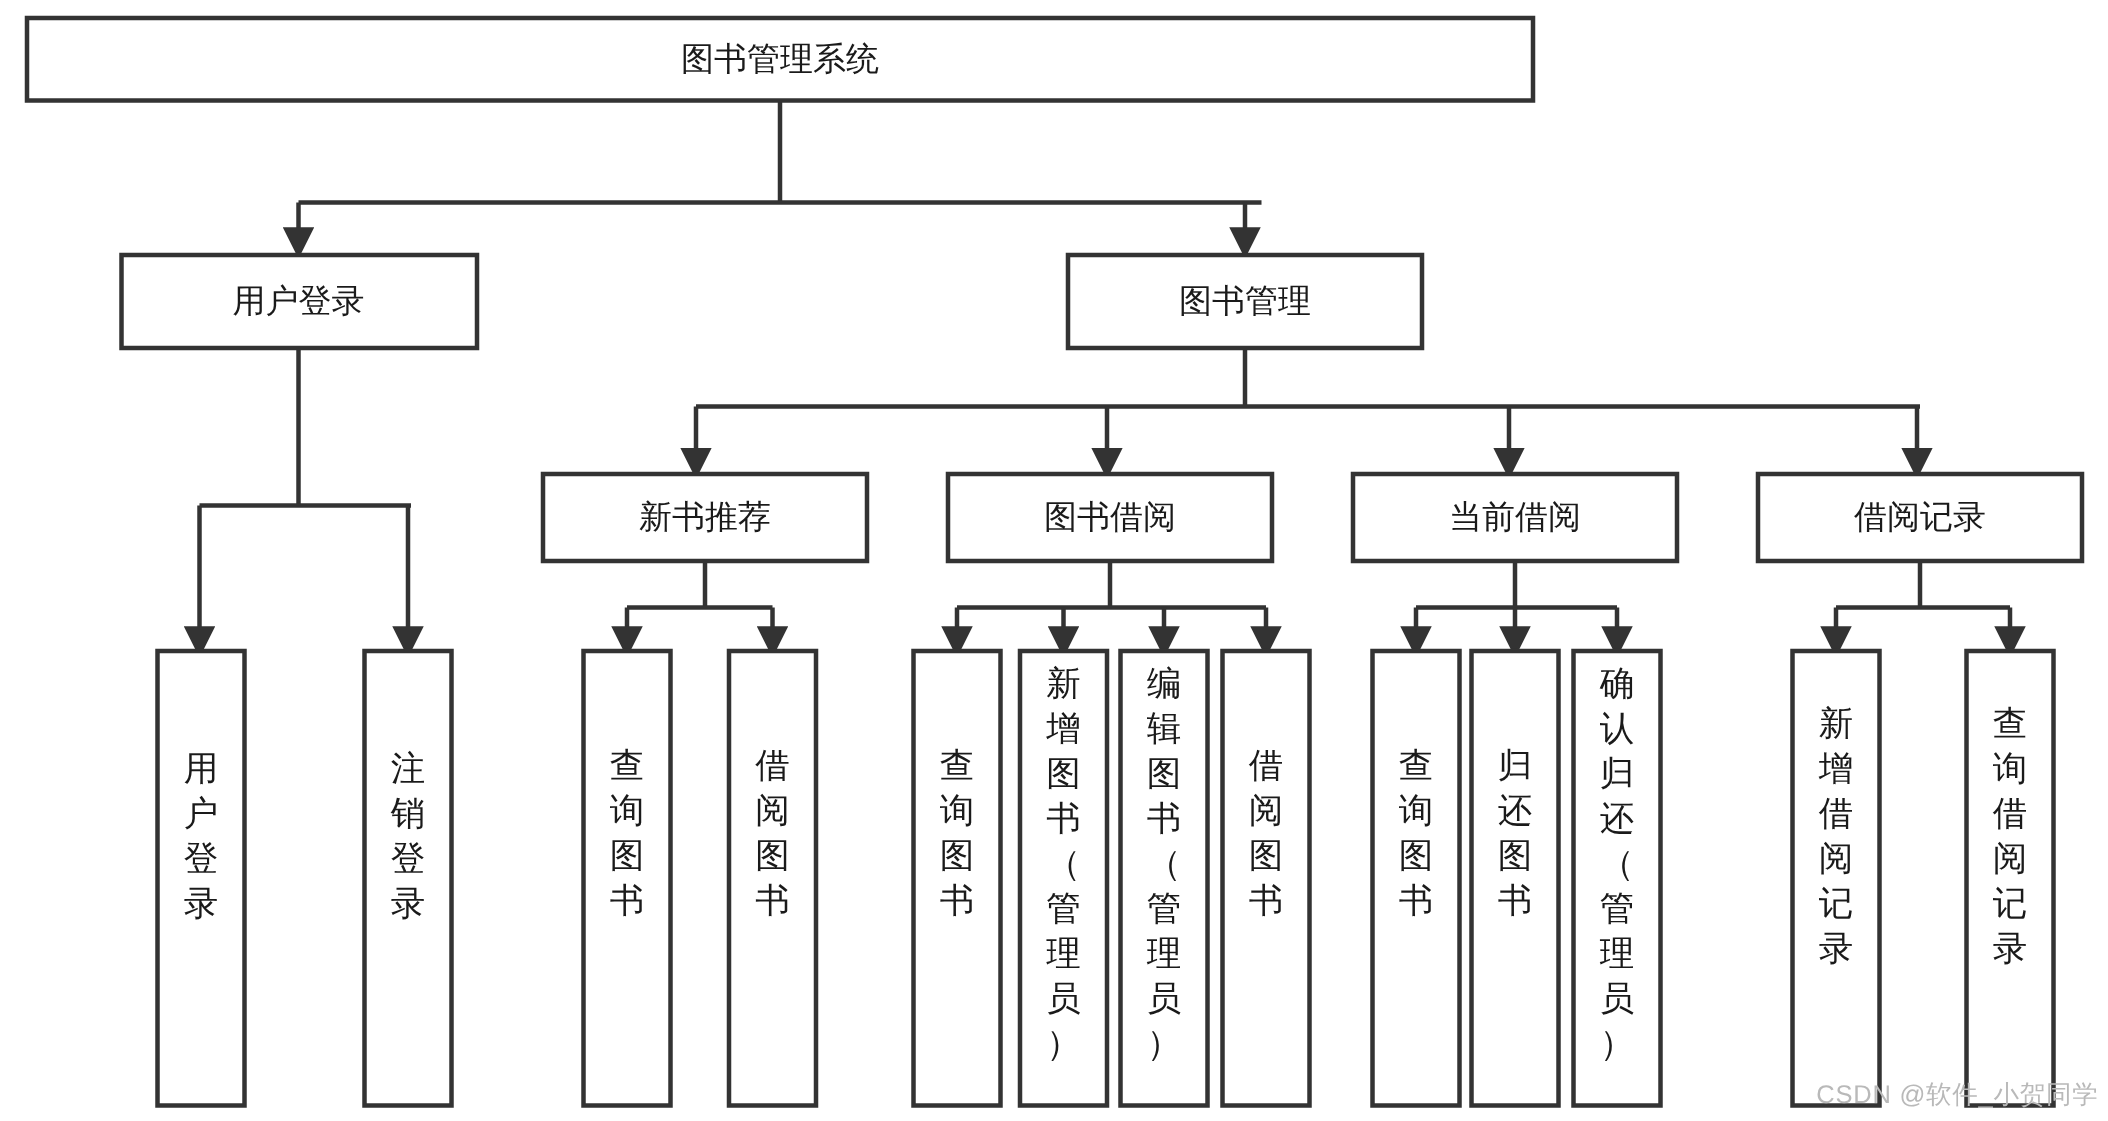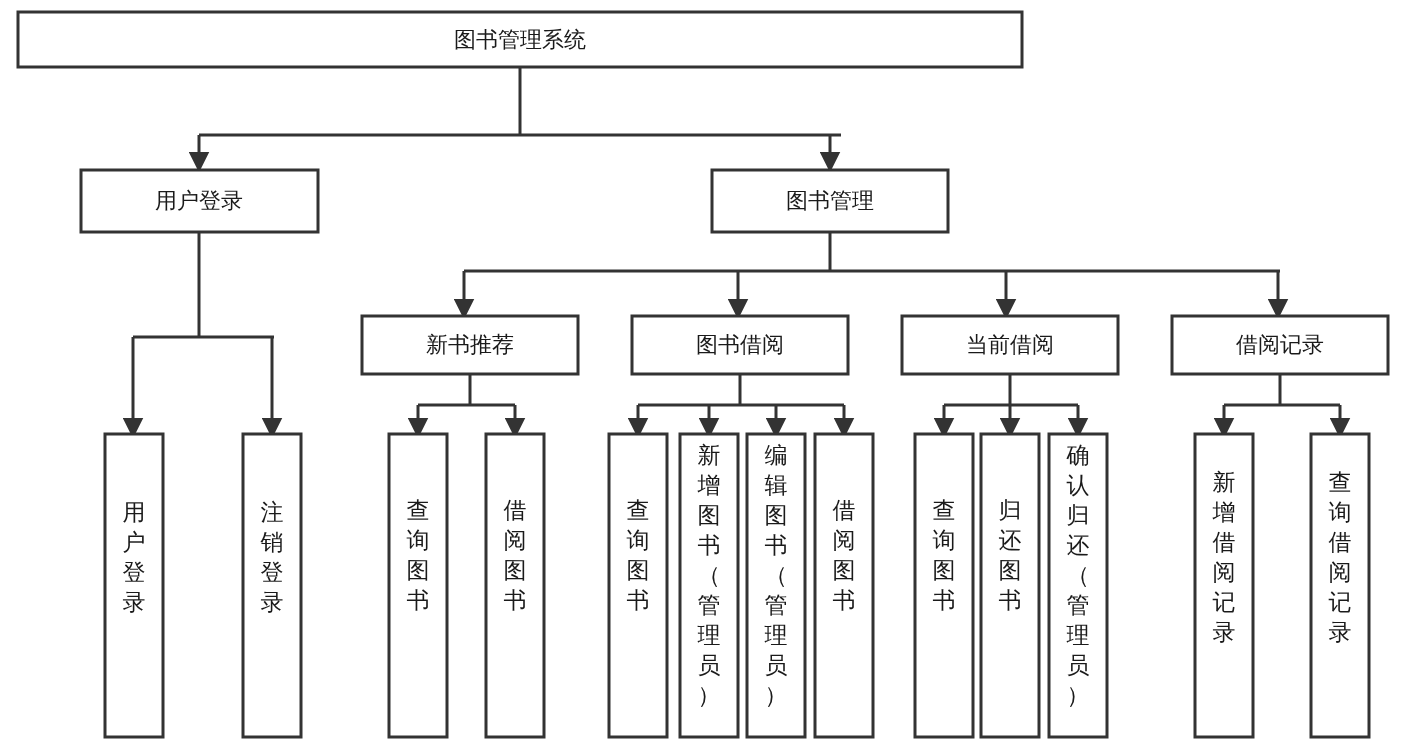--- a/index.html
+++ b/index.html
@@ -210,13 +210,14 @@
       <rect class="node-box" x="1195" y="434" width="58" height="303"></rect>
       <text class="leaf-label" x="1224" y="490"><tspan x="1224" dy="0">新</tspan><tspan x="1224" dy="30">增</tspan><tspan x="1224" dy="30">借</tspan><tspan x="1224" dy="30">阅</tspan><tspan x="1224" dy="30">记</tspan><tspan x="1224" dy="30">录</tspan></text>
     </g>
     <g>
       <rect class="node-box" x="1311" y="434" width="58" height="303"></rect>
       <text class="leaf-label" x="1340" y="490"><tspan x="1340" dy="0">查</tspan><tspan x="1340" dy="30">询</tspan><tspan x="1340" dy="30">借</tspan><tspan x="1340" dy="30">阅</tspan><tspan x="1340" dy="30">记</tspan><tspan x="1340" dy="30">录</tspan></text>
     </g>
 
   </svg>
 
+  <div class="watermark">CSDN @软件_小贺同学</div>
 </div>
 
 </body></html>

